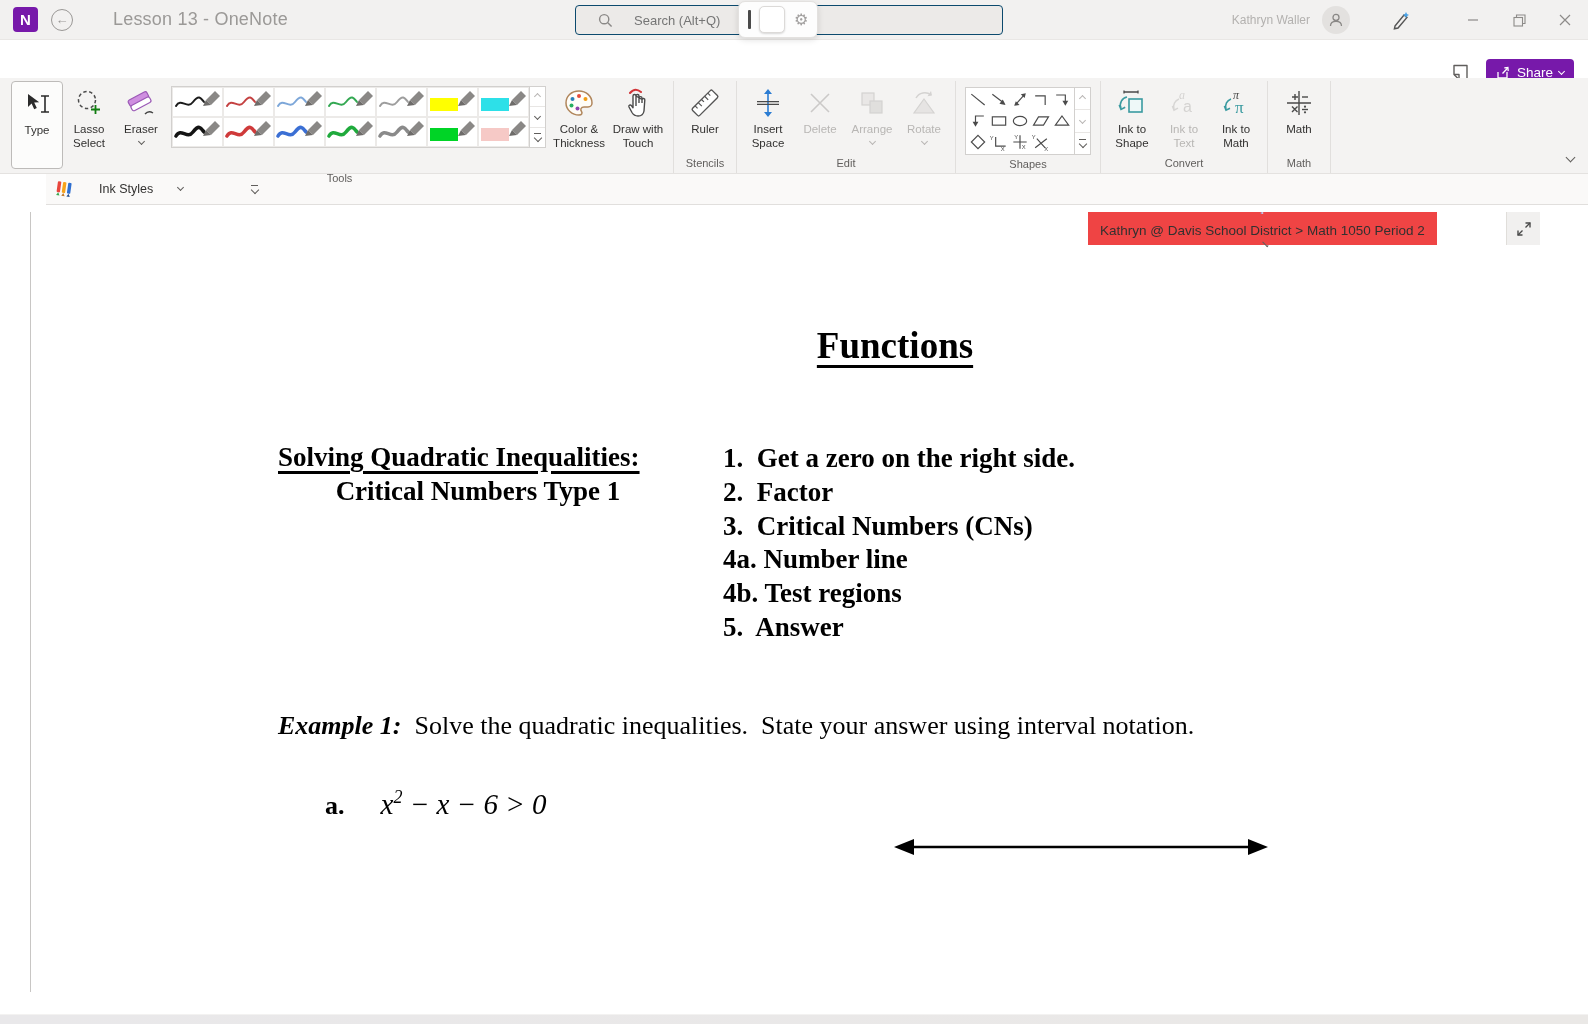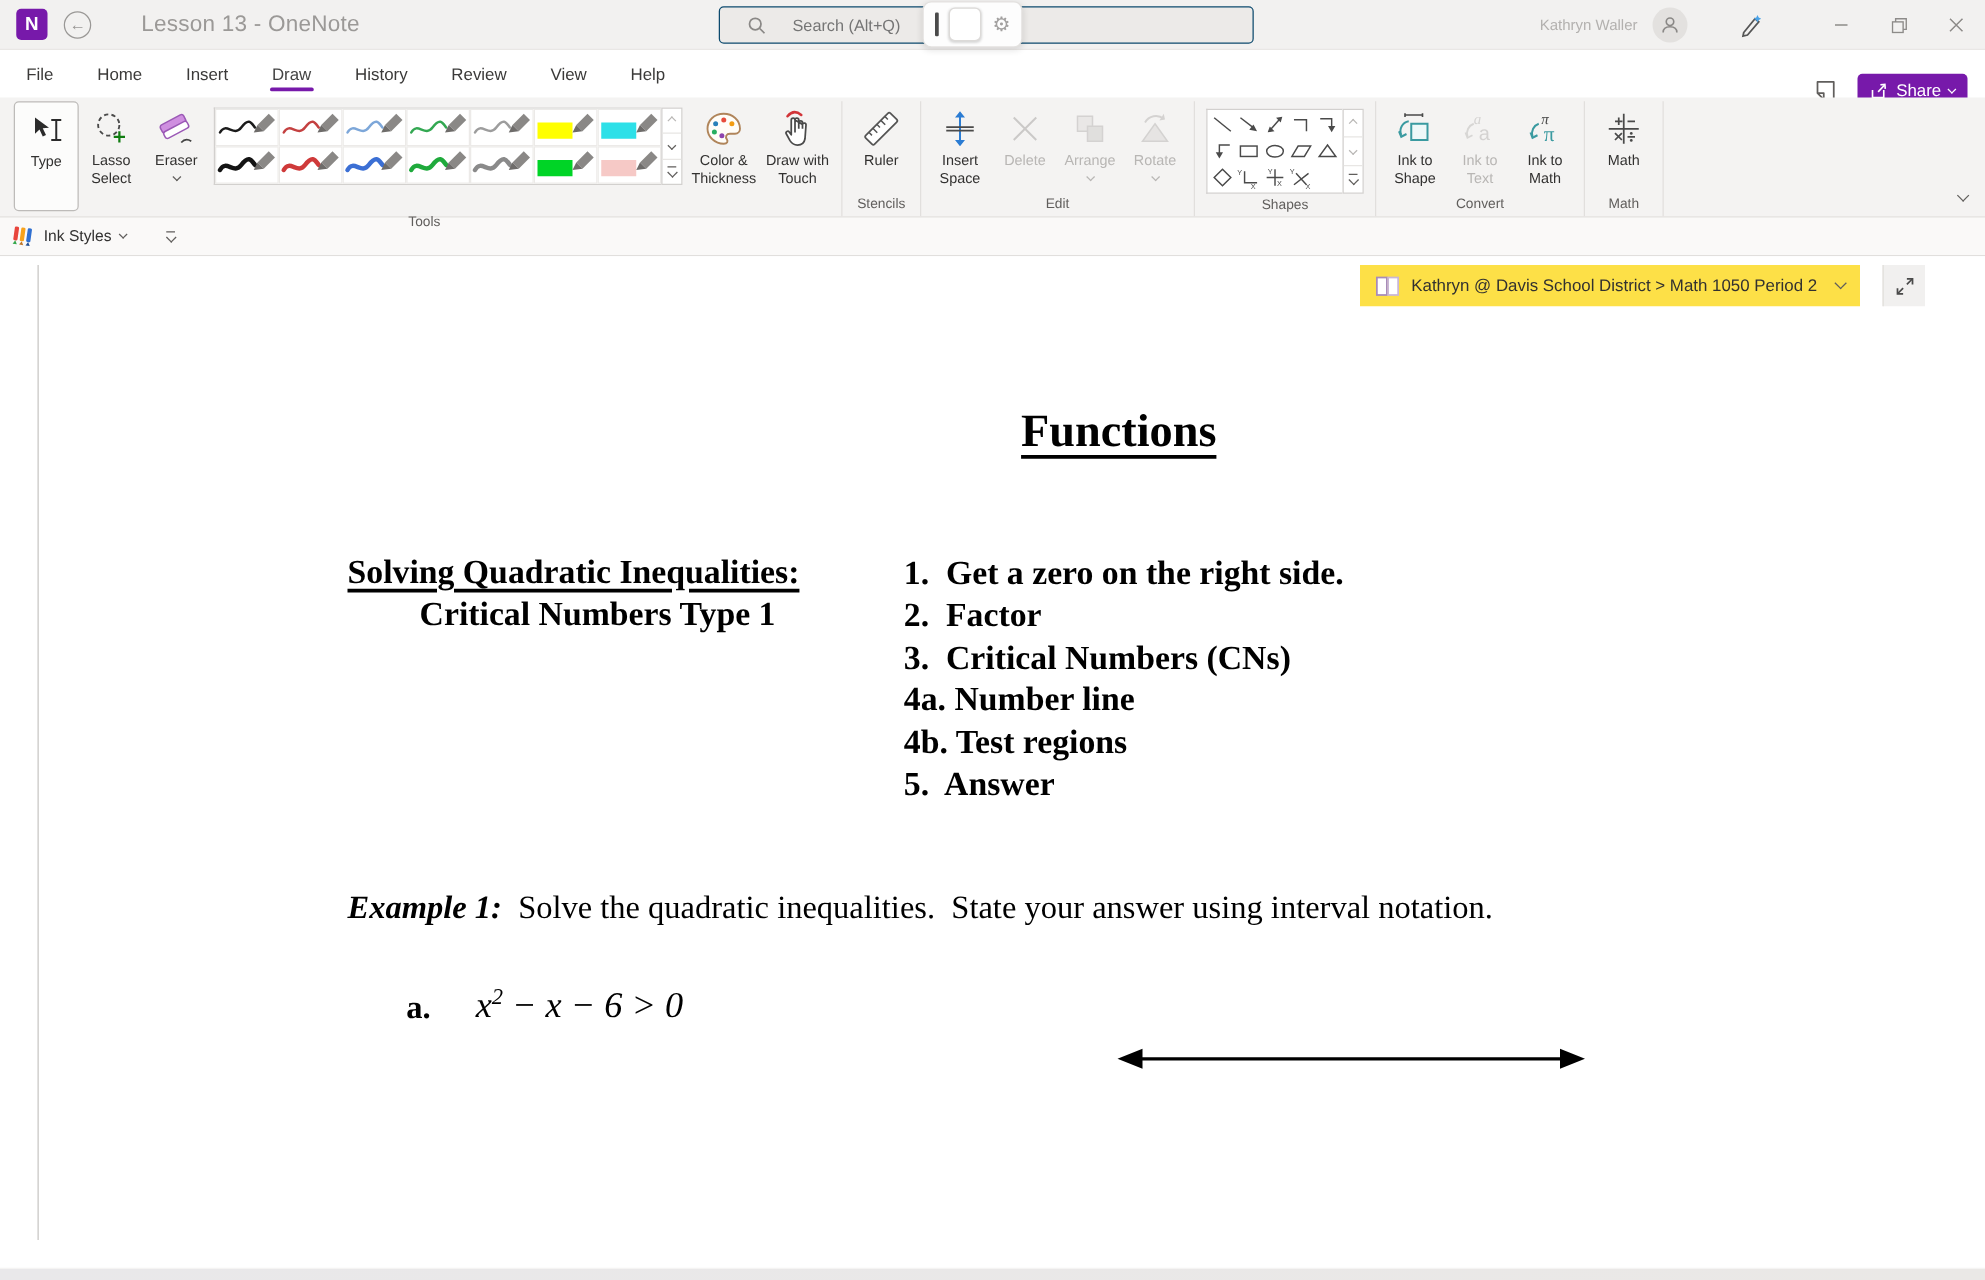--- a/index.html
+++ b/index.html
@@ -77,30 +77,30 @@
 
   .shape-gallery-wrap { display:flex; margin:6px 4px 0 4px; }
   .shape-gallery { display:grid; grid-template-columns:repeat(5,20px); grid-auto-rows:20px; gap:1px;
     background:#fff; border:1px solid #d2d0ce; border-right:none; padding:2px; }
   .shape-cell { display:flex; align-items:center; justify-content:center; }
 
   .ribbon-collapse { position:absolute; right:14px; bottom:8px; }
 
   
   .inkbar { height:31px; background:#faf9f8; border-bottom:1px solid #e1dfdd; display:flex;
-    align-items:center; padding-left:8px; gap:7px; }
+    align-items:center; padding-left:8px; gap:25px;margin-left:46px; }
   .inkbar-label { font-size:12.5px; color:#323130; }
   .inkbar-sep { width:18px; }
 
   
   .page { position:relative; height:809px; background:#fff; font-family:"Liberation Serif","DejaVu Serif",serif; color:#000; }
   .margin-line { position:absolute; left:30px; top:7px; height:780px; width:1px; background:#c8c6c4; }
-  .breadcrumb { position:absolute; left:1088px; top:7px; height:33px; background:#fde047; display:flex;
+  .breadcrumb { position:absolute; left:1088px; top:7px; height:33px; background:#ef4444; display:flex;
     align-items:center; gap:9px; padding:0 12px; font-family:"Liberation Sans","DejaVu Sans",sans-serif;
-    font-size:13.5px; color:#323130; }
+    font-size:13.5px; color:#323130;flex-direction:column; }
   .bc-expand { position:absolute; left:1506px; top:7px; width:34px; height:33px; background:#f1f0ef;
     display:flex; align-items:center; justify-content:center; border-left:1px solid #e0deda; }
   .note-title { position:absolute; left:330px; top:64px; width:1130px; text-align:center;
     font-size:37px; font-weight:bold; line-height:51px; }
   .note-title span { text-decoration:underline; text-decoration-thickness:3px; text-underline-offset:7px; }
   .heading-block { position:absolute; left:278px; top:237px; width:400px; }
   .heading { font-size:27px; font-weight:bold; text-decoration:underline; text-decoration-thickness:2.5px; text-underline-offset:5px; }
   .subheading { font-size:27px; font-weight:bold; text-align:center; margin-top:3px; }
   .steps { position:absolute; left:723px; top:237px; font-size:27px; font-weight:bold; line-height:33.8px; white-space:pre; }
   .example-line { position:absolute; left:278px; top:506px; font-size:26px; white-space:pre-wrap; }
@@ -164,30 +164,20 @@
     </div>
     <div class="winctl">
       <svg width="12" height="12" viewBox="0 0 12 12">
           <path d="M1 1 L11 11 M11 1 L1 11" stroke="#8d8b89" stroke-width="1.2"></path>
         </svg>
     </div>
   </div>
 </div>
 
 <div class="menubar">
-  <div class="menu-items">
-      <div class="menu-item">File</div>
-      <div class="menu-item">Home</div>
-      <div class="menu-item">Insert</div>
-      <div class="menu-item active">Draw</div>
-      <div class="menu-item">History</div>
-      <div class="menu-item">Review</div>
-      <div class="menu-item">View</div>
-      <div class="menu-item">Help</div>
-    </div>
   <div class="mb-right">
     <svg width="19" height="19" viewBox="0 0 19 19">
       <path d="M3 2.5 H16 V16.5 H8 L3 11.5 Z" fill="none" stroke="#605e5c" stroke-width="1.4" stroke-linejoin="round"></path>
       <path d="M3 11.5 H8 V16.5" fill="none" stroke="#605e5c" stroke-width="1.4" stroke-linejoin="round"></path>
     </svg>
     <div class="share-btn">
       <svg width="15" height="14" viewBox="0 0 15 14">
         <path d="M2 6 V12 H11 V6" fill="none" stroke="#fff" stroke-width="1.3"></path>
         <path d="M6.5 7.5 L11.5 2.2" stroke="#fff" stroke-width="1.3"></path>
         <path d="M8.3 1.8 l3.6 -.3 .3 3.6" fill="none" stroke="#fff" stroke-width="1.3"></path>

